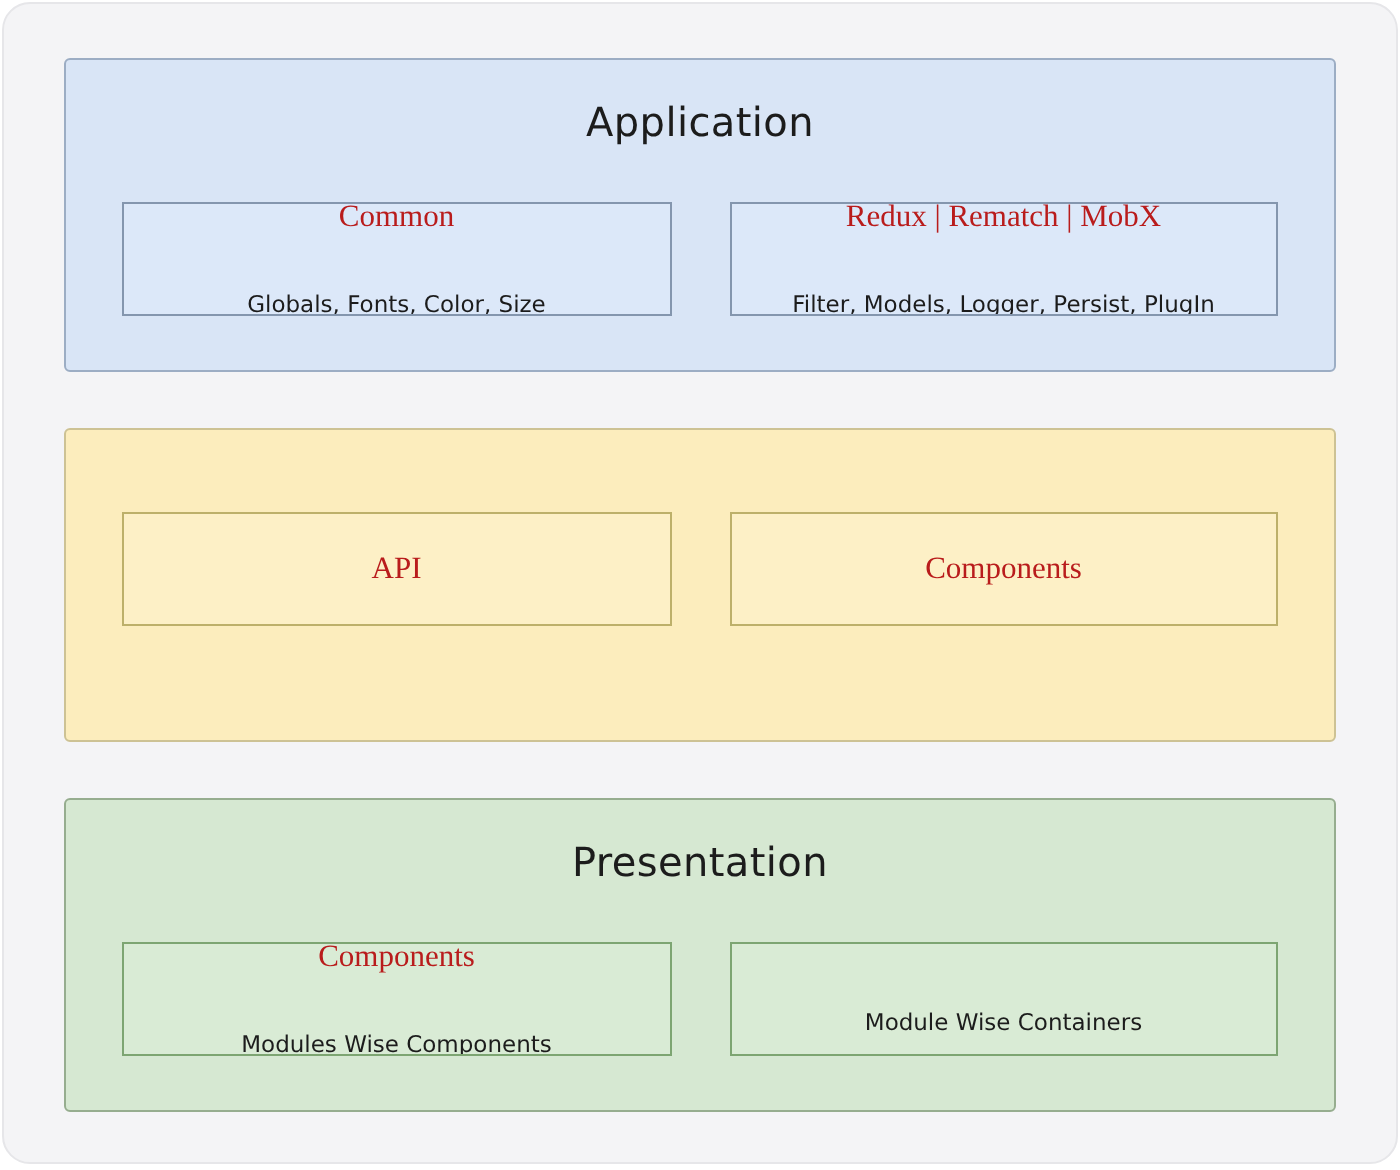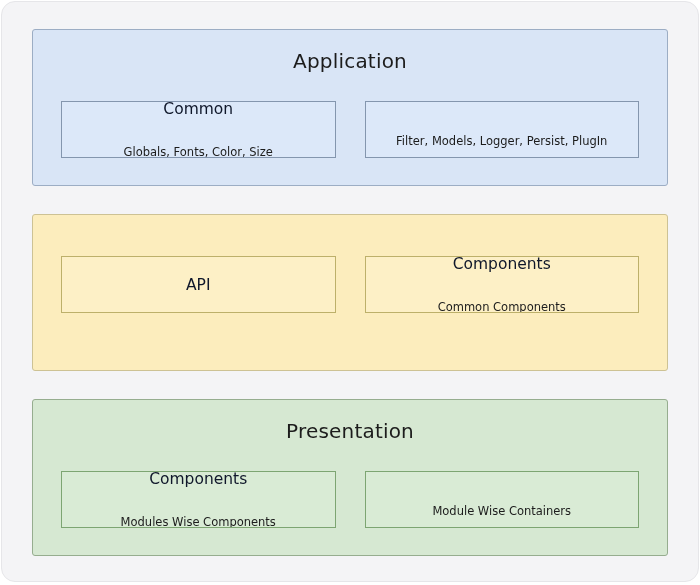--- a/index.html
+++ b/index.html
@@ -54,21 +54,22 @@
     display: flex;
     flex-direction: column;
     justify-content: center;
     align-items: center;
     text-align: center;
     overflow: hidden;
   }
   .box-title {
     font-size: 15.5px;
     line-height: 22px;
-    color: #0f172a;
+    color: #b91c1c;
+    font-family: Liberation Serif, serif;
   }
   .box-subtitle {
     font-size: 11.5px;
     line-height: 17px;
     color: #1c1c1c;
     white-space: nowrap;
     margin-top: 24px;
   }
 </style>
 </head>
@@ -78,33 +79,33 @@
   <div class="frame">
 
     <div class="layer" style="--fill: #d9e5f6; --border: #9cadc4; --box-fill: #dce8f9; --box-border: #8496ae;">
       <div class="layer-title">Application</div>
       <div class="boxes">
         <div class="box">
           <div class="box-title">Common</div>
           <div class="box-subtitle">Globals, Fonts, Color, Size</div>
         </div>
         <div class="box">
+          <div class="box-title">Redux | Rematch | MobX</div>
           <div class="box-subtitle">Filter, Models, Logger, Persist, PlugIn</div>
         </div>
       </div>
     </div>
 
     <div class="layer" style="--fill: #fcedbd; --border: #cdc294; --box-fill: #fdf0c6; --box-border: #bdb06a;">
       <div class="boxes">
         <div class="box">
           <div class="box-title">API</div>
         </div>
         <div class="box">
           <div class="box-title">Components</div>
-          <div class="box-subtitle">Common Components</div>
         </div>
       </div>
     </div>
 
     <div class="layer" style="--fill: #d6e8d2; --border: #96ad8f; --box-fill: #d9ebd5; --box-border: #7da572;">
       <div class="layer-title">Presentation</div>
       <div class="boxes">
         <div class="box">
           <div class="box-title">Components</div>
           <div class="box-subtitle">Modules Wise Components</div>

